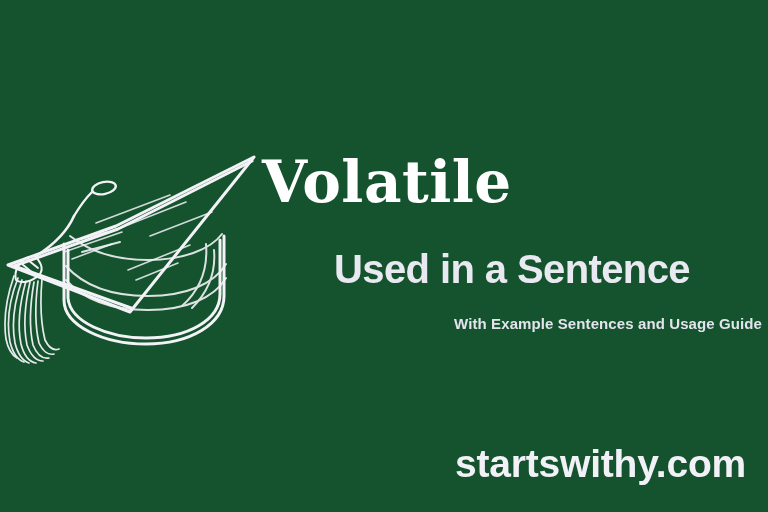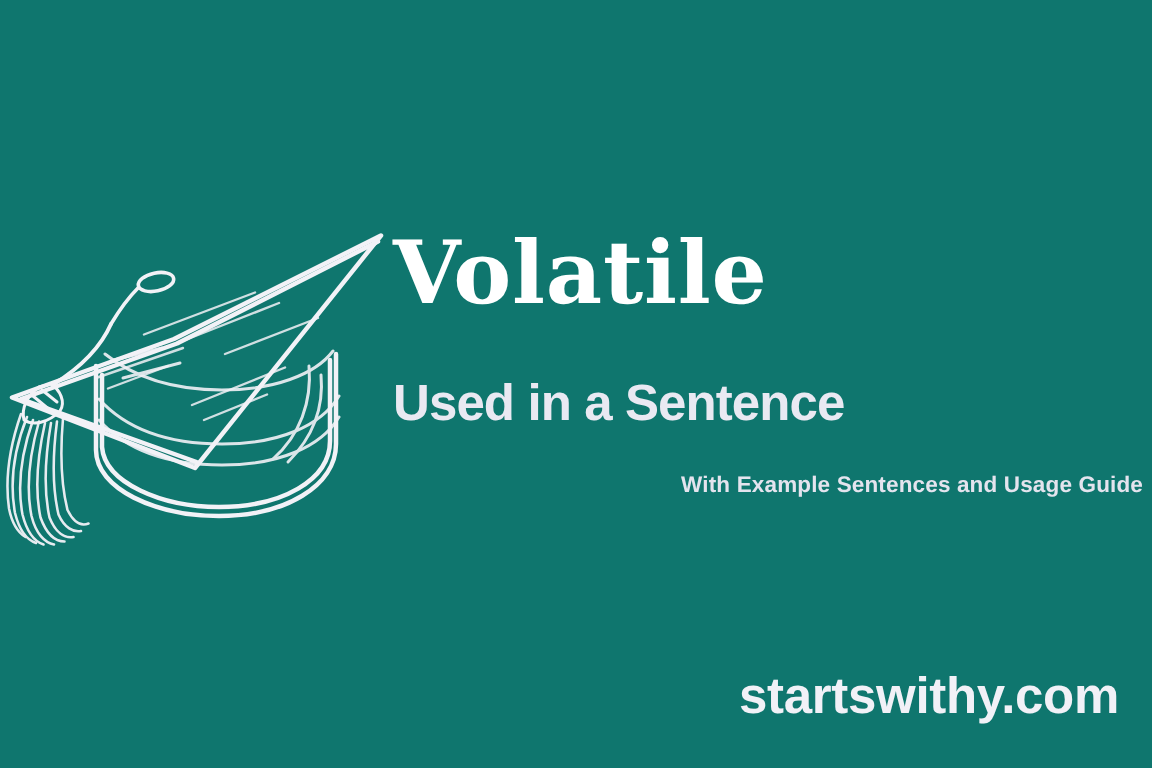--- a/index.html
+++ b/index.html
@@ -10,21 +10,21 @@
   }
   body {
     font-family: "Liberation Sans", sans-serif;
   }
 
   .canvas {
     position: relative;
     width: 768px;
     height: 512px;
     overflow: hidden;
-    background: #0f766e;
+    background: #14532d;
   }
 
   
   .cap-illustration {
     position: absolute;
     left: 0px;
     top: 140px;
     width: 268px;
     height: 230px;
   }
@@ -52,25 +52,26 @@
     letter-spacing: 0.5px;
     color: #ffffff;
     white-space: nowrap;
   }
 
   .headline {
     margin: 0;
     padding-top: 30px;
     font-family: "Liberation Sans", sans-serif;
     font-weight: 700;
-    font-size: 34px;
+    font-size: 40px;
     line-height: 50px;
     letter-spacing: -0.6px;
     color: #e9e9f2;
     white-space: nowrap;
+    text-align: center;
   }
 
   .subtitle {
     margin: 0;
     padding-top: 20px;
     font-family: "Liberation Sans", sans-serif;
     font-weight: 700;
     font-size: 15px;
     line-height: 20px;
     letter-spacing: 0.1px;
@@ -79,21 +80,21 @@
     text-align: right;
   }
 
   
   .brand {
     position: absolute;
     right: 22px;
     bottom: 28px;
     font-family: "Liberation Sans", sans-serif;
     font-weight: 700;
-    font-size: 34px;
+    font-size: 39px;
     line-height: 40px;
     letter-spacing: -0.2px;
     color: #f1f1f7;
     white-space: nowrap;
   }
 </style>
 </head>
 <body>
 
 <div class="canvas">

